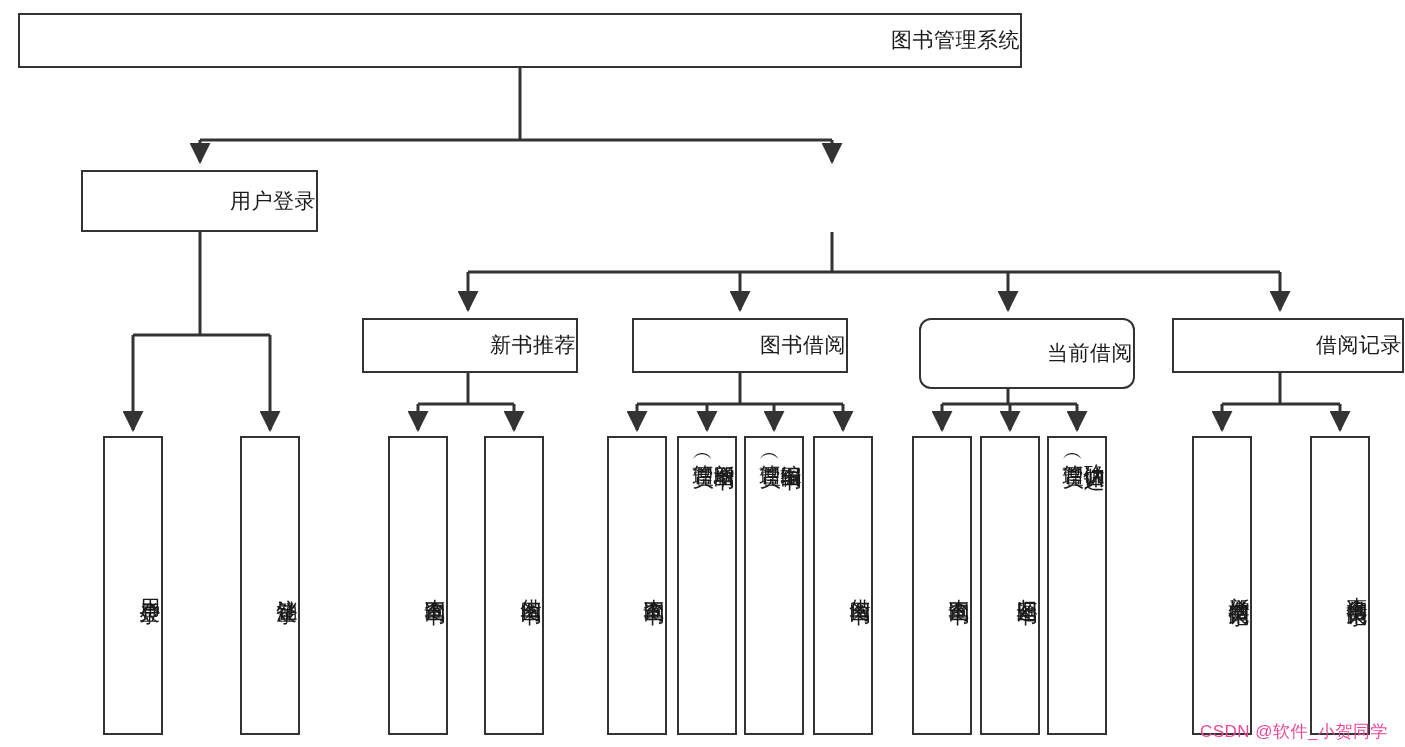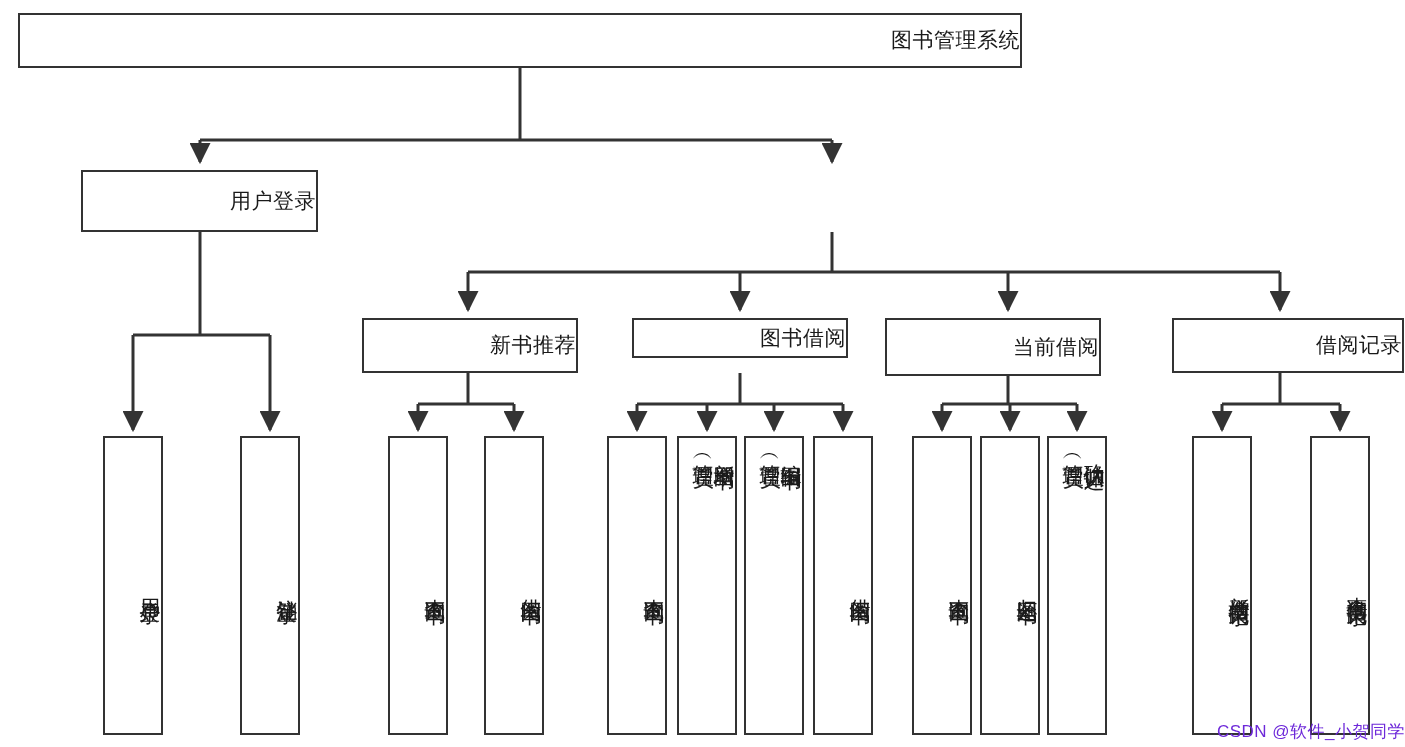--- a/index.html
+++ b/index.html
@@ -54,24 +54,24 @@
     font-size: 21px;
     letter-spacing: 2px;
     line-height: 1;
   }
   .node.vert.centered {
     align-items: center;
     padding-top: 0;
   }
   #watermark {
     position: absolute;
-    right: 0;
+    right: 17px;
     bottom: 4px;
     font-size: 17px;
-    color: #6d28d9;
+    color: #ec4899;
     letter-spacing: 0.5px;
     white-space: nowrap;
     pointer-events: none;
   }
 </style>
 </head>
 <body>
 
 <div id="canvas">
 
@@ -129,24 +129,24 @@
     <span class="node-label">图书管理系统</span>
   </div>
 
   <div class="node horiz" style="left:81px; top:170px; width:237px; height:62px;">
     <span class="node-label">用户登录</span>
   </div>
 
   <div class="node horiz" style="left:362px; top:318px; width:216px; height:55px;">
     <span class="node-label">新书推荐</span>
   </div>
-  <div class="node horiz" style="left:632px; top:318px; width:216px; height:40px;">
+  <div class="node horiz" style="left:632px; top:318px; width:216px; height:55px;">
     <span class="node-label">图书借阅</span>
   </div>
-  <div class="node horiz" style="left:885px; top:318px; width:216px; height:58px;">
+  <div class="node horiz" style="left:919px; top:318px; width:216px; height:71px;border-radius:12px;">
     <span class="node-label">当前借阅</span>
   </div>
   <div class="node horiz" style="left:1172px; top:318px; width:232px; height:55px;">
     <span class="node-label">借阅记录</span>
   </div>
 
   <div class="node vert centered" style="left:103px; top:436px; width:60px; height:299px;">
     <span class="node-label">用户登录</span>
   </div>
   <div class="node vert centered" style="left:240px; top:436px; width:60px; height:299px;">

